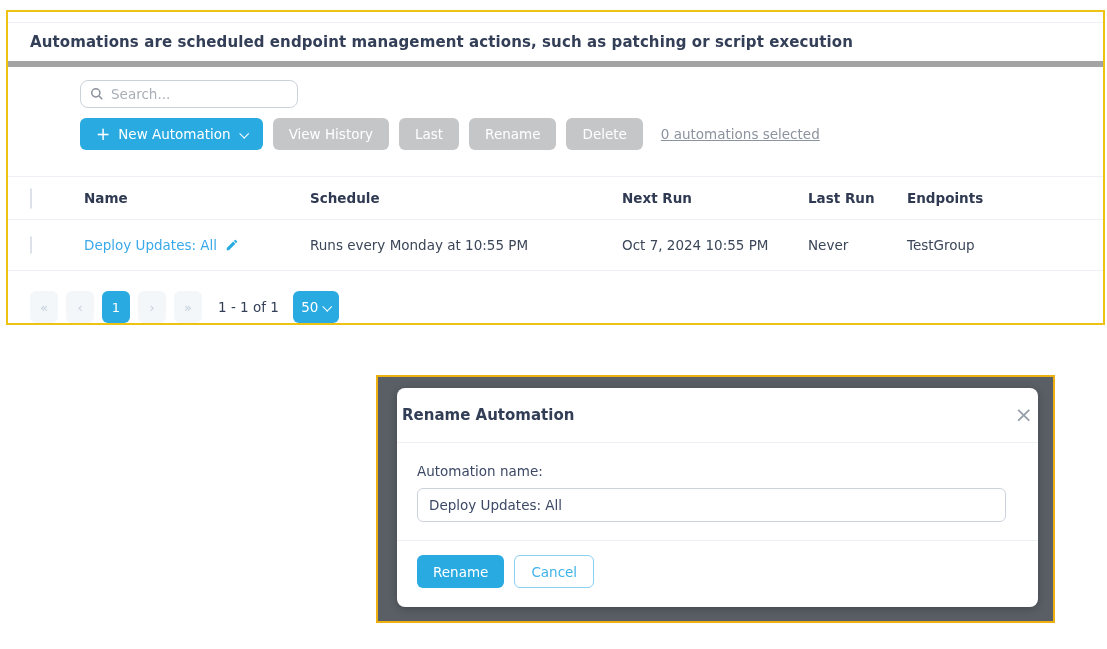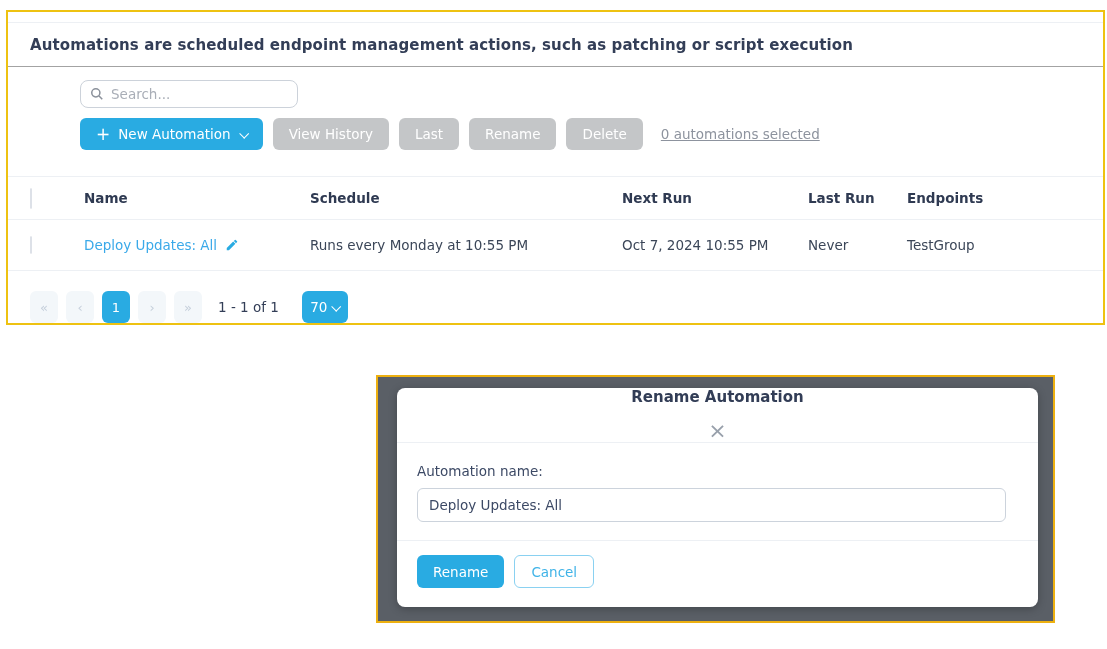--- a/index.html
+++ b/index.html
@@ -5,21 +5,21 @@
   * { margin:0; padding:0; box-sizing:border-box; }
   html,body { width:1107px; height:649px; background:#ffffff;
     font-family:"DejaVu Sans", "Liberation Sans", sans-serif; color:#333e57; }
   body { position:relative; overflow:hidden; }
 
   
   .panel { position:absolute; left:6px; top:10px; width:1099px; height:315px;
     border:2px solid #eec211; background:#ffffff; }
   .panel-topstrip { height:11px; border-bottom:1px solid #edf0f4; }
   .panel-header { height:44px; display:flex; align-items:center; padding-left:22px;
-    border-bottom:1px solid #a3a3a3; }
+    border-bottom:6px solid #a3a3a3; }
   .panel-header .desc { font-size:15px; font-weight:bold; color:#333e57; letter-spacing:.1px; }
 
   .search-wrap { margin:13px 0 0 72px; width:218px; height:28px; border:1px solid #ccd2da;
     border-radius:8px; display:flex; align-items:center; padding:0 9px; background:#fff; }
   .search-wrap svg { flex:0 0 auto; margin-right:7px; }
   .search-input { border:none; outline:none; flex:1; font-size:13.5px; color:#3c4965;
     font-family:inherit; background:transparent; }
   .search-input::placeholder { color:#a9aeb7; }
 
   .toolbar { margin:10px 0 0 72px; display:flex; align-items:center; gap:10px; }
@@ -42,33 +42,33 @@
   .checkbox { width:18px; height:18px; border:1.5px solid #dde1e8; border-radius:4px;
     background:#fff; cursor:pointer; }
   .name-cell { display:flex; align-items:center; gap:8px; }
   .name-link { color:#3aa9e9; cursor:pointer; font-size:13.5px; }
 
   .pagination { margin:20px 0 0 22px; display:flex; align-items:center; }
   .pg-btn { width:28px; height:32px; border:none; border-radius:6px; background:#f3f7fa;
     color:#c5cfdb; font-size:13px; font-family:inherit; display:inline-flex; align-items:center;
     justify-content:center; margin-right:8px; cursor:pointer; }
   .pg-active { background:#29abe2; color:#ffffff; }
-  .pg-range { font-size:13.5px; color:#333e57; margin:0 23px 0 8px; }
+  .pg-range { font-size:13.5px; color:#333e57; margin:0 14px 0 8px; }
   .pg-size { width:46px; height:32px; border:none; border-radius:6px; background:#29abe2;
     color:#fff; font-size:13.5px; font-family:inherit; display:inline-flex; align-items:center;
     justify-content:center; cursor:pointer; }
   .pg-size .chev-down { margin-left:5px; }
 
   
   .modal-frame { position:absolute; left:376px; top:375px; width:679px; height:248px;
     background:#5a5f66; border:2px solid #edb010; }
   .modal { position:absolute; left:19px; top:11px; right:15px; bottom:14px; background:#ffffff;
     border-radius:8px; box-shadow:0 2px 8px rgba(0,0,0,.25); display:flex; flex-direction:column; }
   .modal-head { height:55px; display:flex; align-items:center; justify-content:space-between;
-    padding:0 5px; border-bottom:1px solid #edf0f4;flex-direction:column; }
+    padding:0 5px; border-bottom:1px solid #edf0f4; }
   .modal-title { font-size:15px; font-weight:bold; color:#323d56; }
   .modal-close { font-size:22px; color:#98a0ab; cursor:pointer; line-height:1; font-weight:400; }
   .modal-body { padding:20px 32px 18px 20px; }
   .modal-label { font-size:13.5px; color:#3c4965; }
   .modal-input { margin-top:9px; width:100%; height:34px; border:1px solid #ccd3dc;
     border-radius:6px; padding:0 11px; font-size:13.5px; color:#3c4965; font-family:inherit;
     outline:none; }
   .modal-foot { border-top:1px solid #edf0f4; padding:14px 20px; display:flex; gap:10px; }
   .btn-rename { height:33px; background:#29abe2; color:#fff; }
   .btn-cancel { height:33px; background:#ffffff; color:#3fb3e7; border:1px solid #8ad1f1; }
@@ -129,21 +129,21 @@
   </div>
 
   <div class="pagination">
     <button class="pg-btn">«</button>
     <button class="pg-btn">‹</button>
     <button class="pg-btn pg-active">1</button>
     <button class="pg-btn">›</button>
     <button class="pg-btn">»</button>
     <span class="pg-range">1 - 1 of 1</span>
     <button class="pg-size">
-      <span>70</span>
+      <span>50</span>
       <span class="chev-down"></span>
     </button>
   </div>
 </div>
 
 <div class="modal-frame">
   <div class="modal">
     <div class="modal-head">
       <span class="modal-title">Rename Automation</span>
       <span class="modal-close">×</span>

